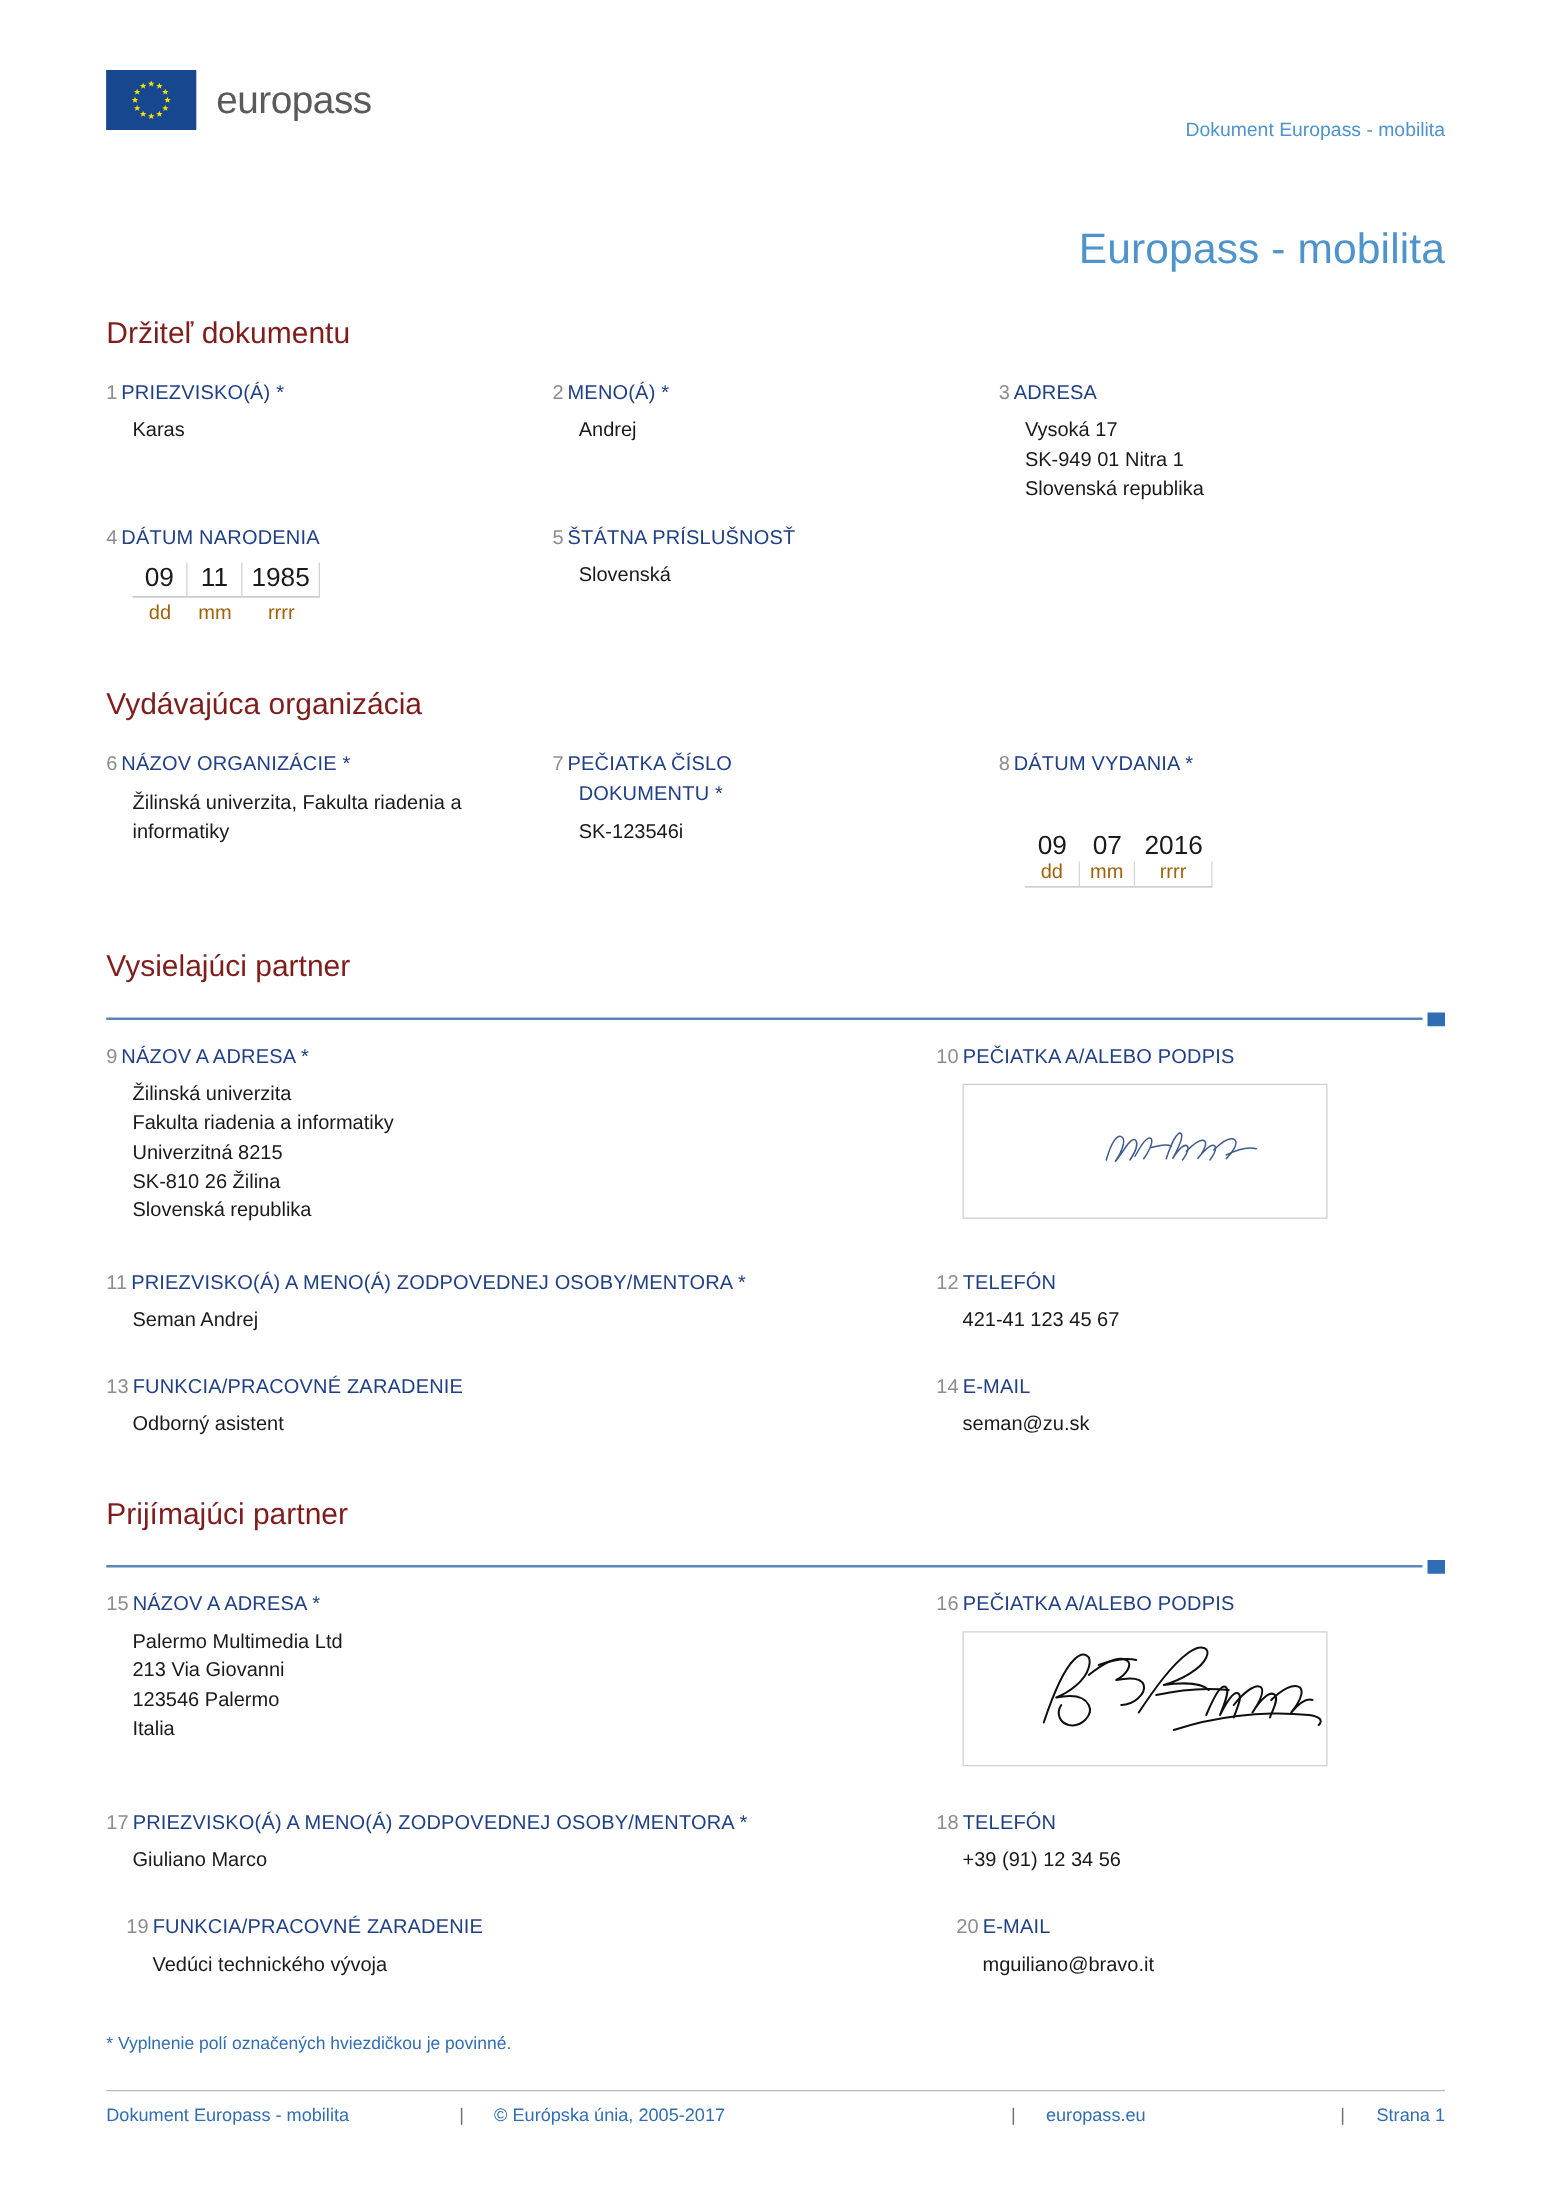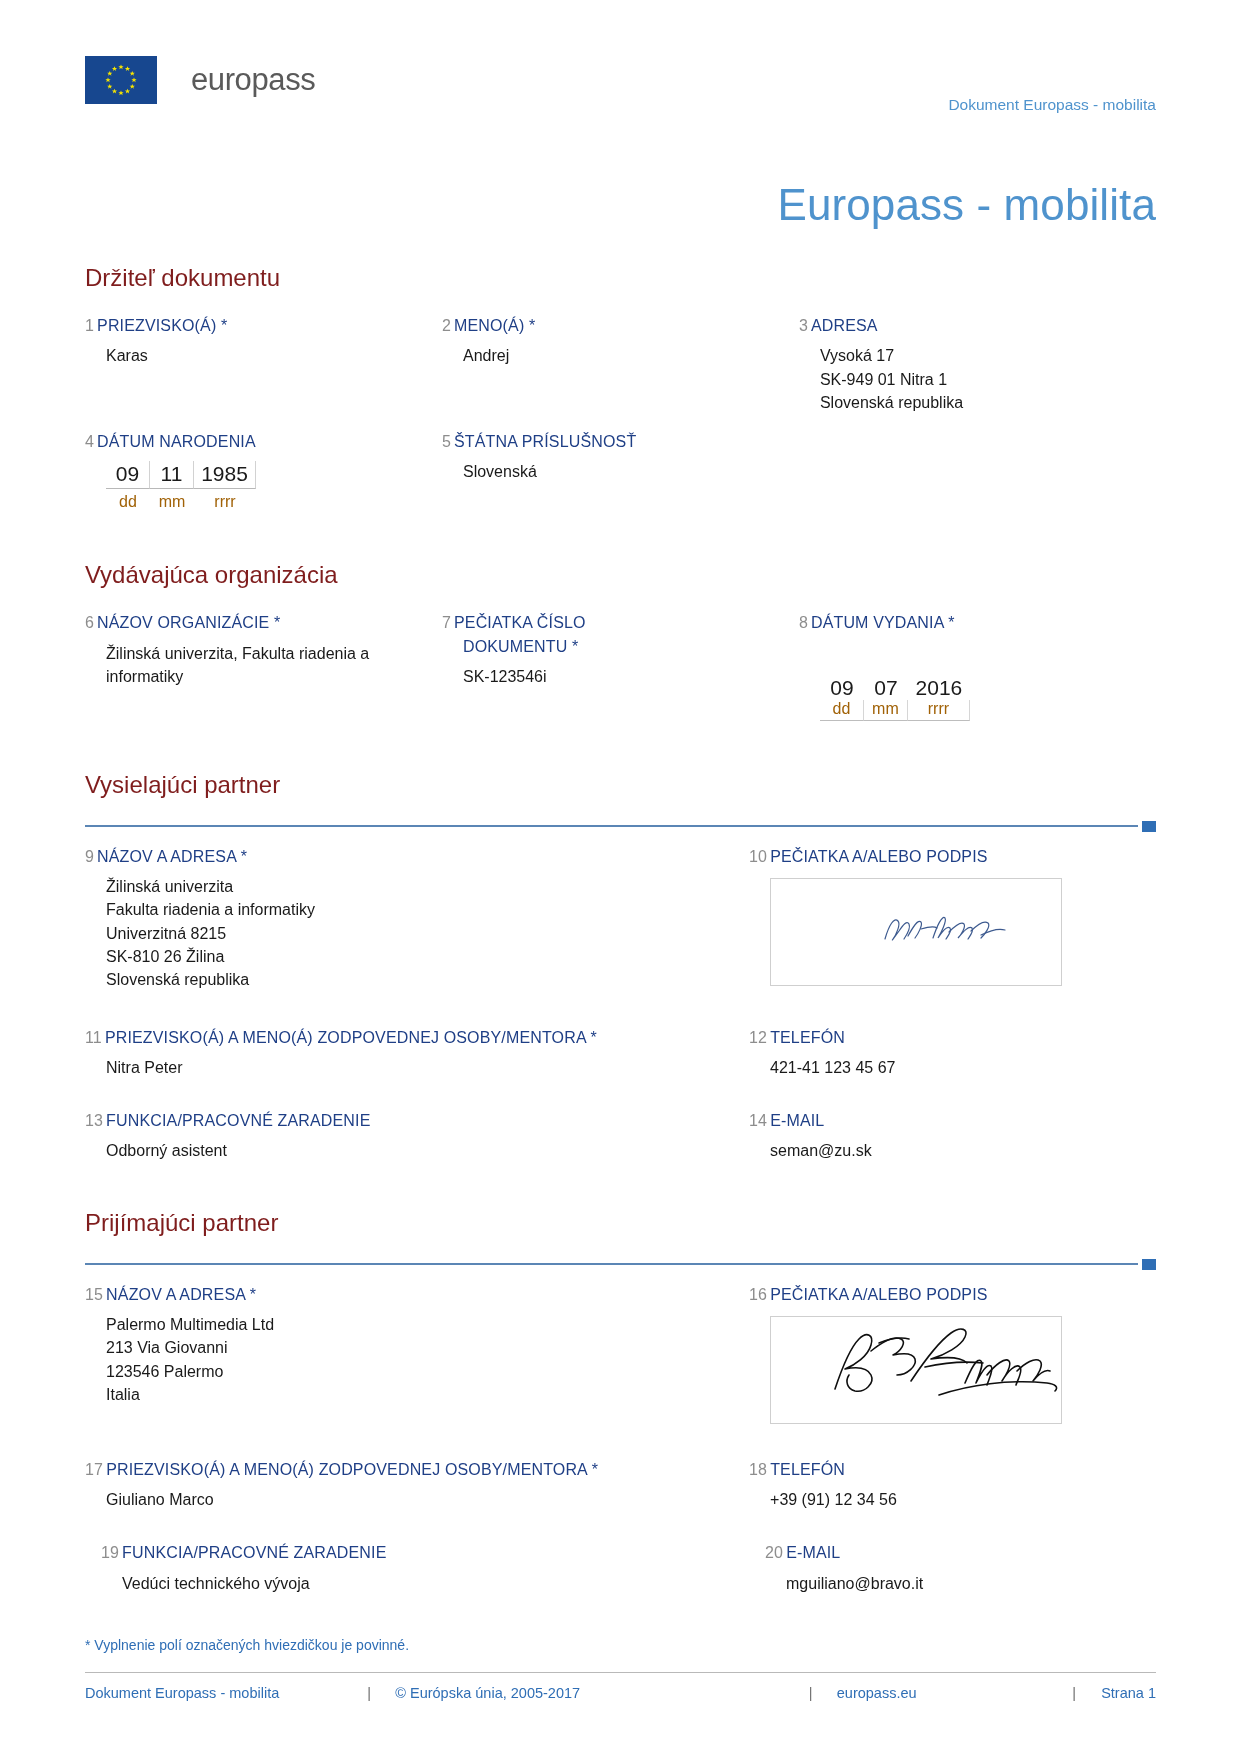--- a/index.html
+++ b/index.html
@@ -14,32 +14,32 @@
   }
   .page {
     width: 1241px;
     min-height: 1756px;
     padding: 48px 85px 0 85px;
     position: relative;
   }
 
   
   .hdr { position: relative; height: 110px; }
-  .logo-wrap { position: absolute; left: 0; top: 8px; display: flex; align-items: center; gap: 34px; }
+  .logo-wrap { position: absolute; left: 0; top: 8px; display: flex; align-items: center; gap: 16px; }
   .eu-flag {
     width: 72px; height: 48px; background: #17478f;
     position: relative; display: block; flex: none;
   }
   .logo-text { font-size: 31px; color: #5a5a5a; letter-spacing: -0.4px; }
   .doc-kicker {
     position: absolute; right: 0; top: 48px;
     font-size: 15.5px; color: #4f93cd;
   }
   .doc-title {
-    text-align: right; font-size: 44px; color: #4f93cd;
+    text-align: right; font-size: 34px; color: #4f93cd;
     margin-top: 22px; letter-spacing: 0.1px;
   }
 
   
   h2.sect {
     font-size: 24px; font-weight: normal; color: #7f1d1d;
     margin: 34px 0 22px 0;
   }
   h2.sect.tight { margin-top: 30px; }
 
@@ -305,21 +305,21 @@
         </svg>
       </div>
     </div>
   </div>
 
   <div class="row" style="margin-top:18px;">
     <div class="col-2a field">
       <div class="flabel">
         <span class="num">11</span><span>PRIEZVISKO(Á) A MENO(Á) ZODPOVEDNEJ OSOBY/MENTORA *</span>
       </div>
-      <div class="fvalue">Nitra Peter</div>
+      <div class="fvalue">Seman Andrej</div>
     </div>
     <div class="col-2b field">
       <div class="flabel">
         <span class="num">12</span><span>TELEFÓN</span>
       </div>
       <div class="fvalue">421-41 123 45 67</div>
     </div>
   </div>
 
   <div class="row" style="margin-top:14px;">

